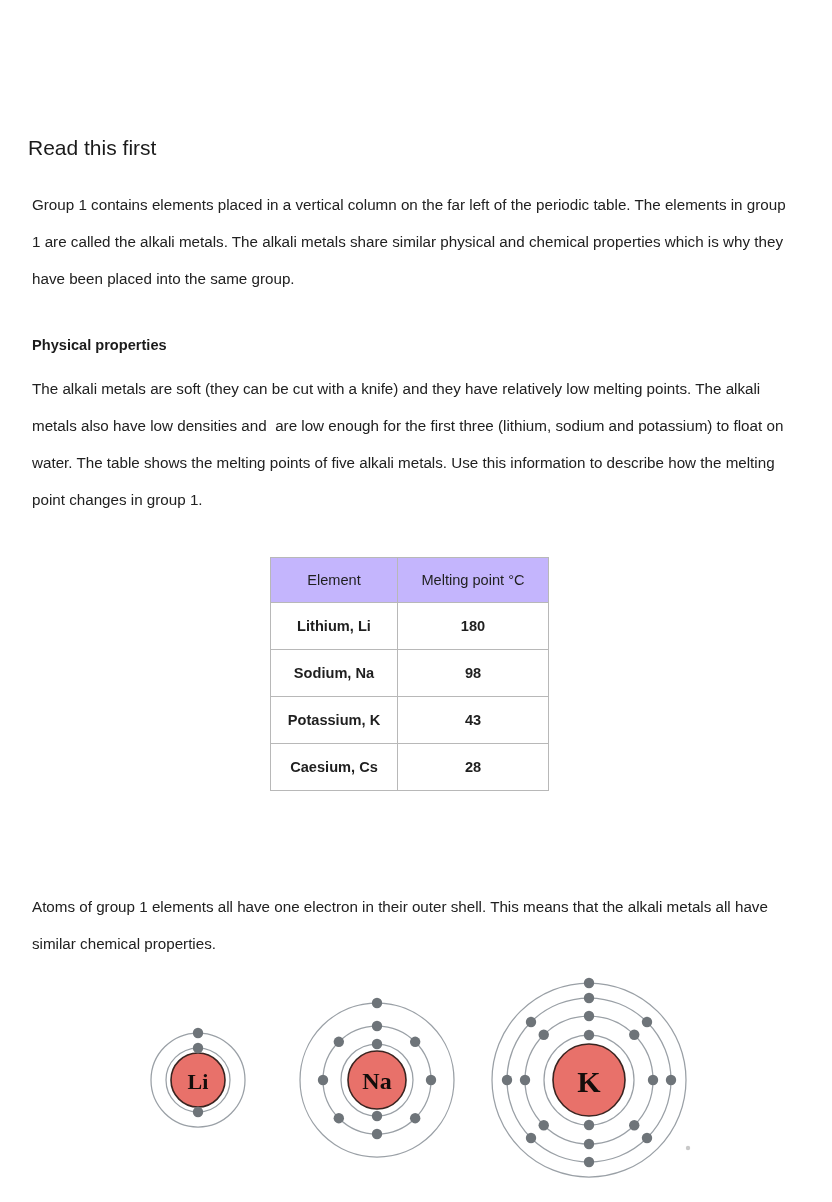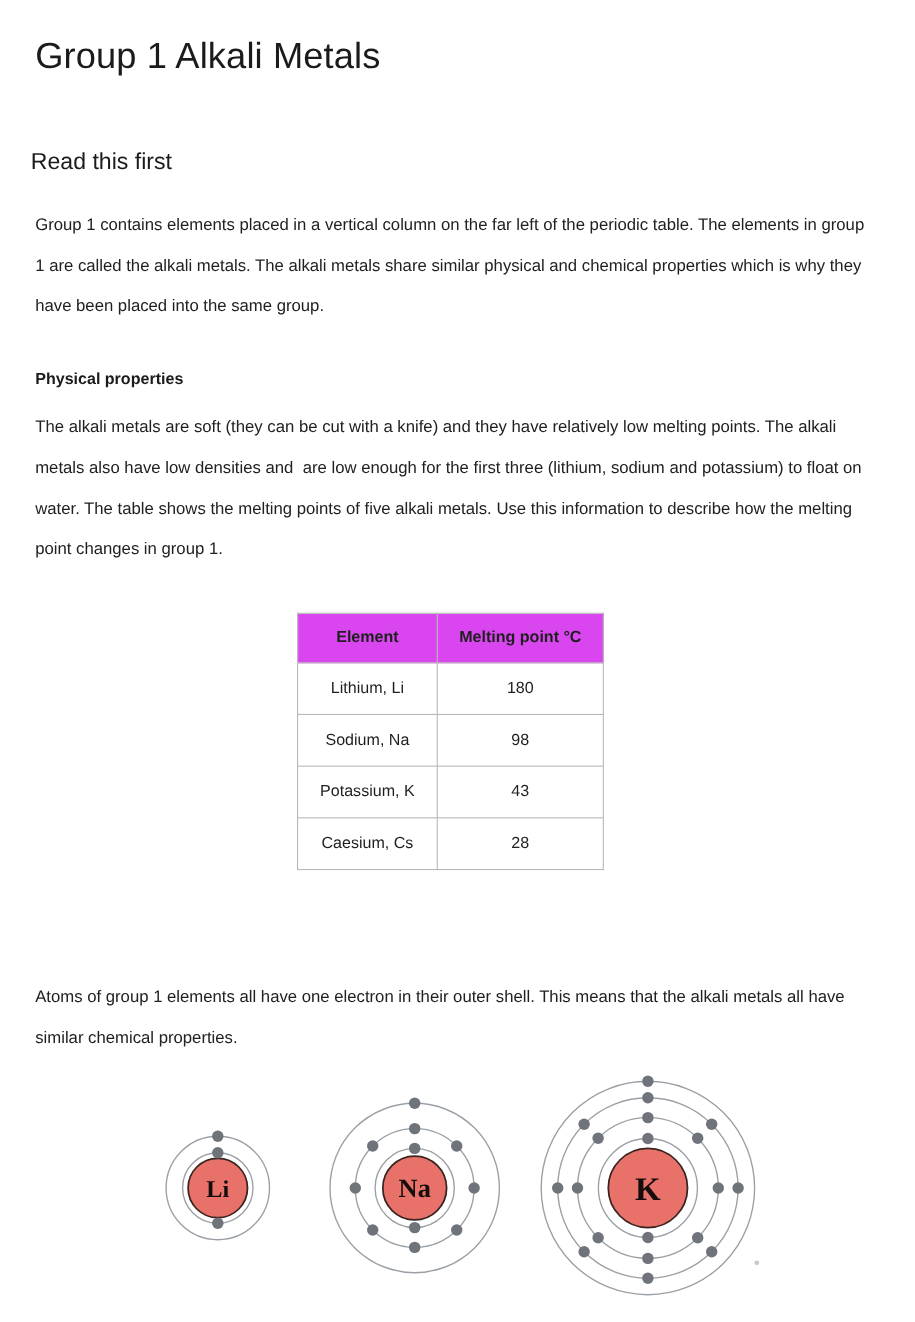--- a/index.html
+++ b/index.html
@@ -83,25 +83,25 @@
     font-size: 14.6px;
     color: #1f1f1f;
   }
   .mp-table th, .mp-table td {
     border: 1px solid #b8b8b8;
     text-align: center;
     vertical-align: middle;
     padding: 0;
   }
   .mp-table th {
-    background: #d946ef;
-    font-weight: bold;
+    background: #c4b5fd;
+    font-weight: normal;
     height: 44px;
   }
-  .mp-table td { height: 46px; }
+  .mp-table td { height: 46px; font-weight: bold; }
   .mp-table .col-el { width: 126px; }
   .mp-table .col-mp { width: 150px; }
 
   
   .atoms {
     position: absolute;
     left: 0;
     top: 955px;
     width: 832px;
     height: 247px;
@@ -130,21 +130,20 @@
     text-anchor: middle;
     dominant-baseline: central;
   }
   .speck { fill: #c9c9c9; }
 </style>
 </head>
 <body>
 
 <div class="page">
 
-  <h1 class="doc-title">Group 1 Alkali Metals</h1>
 
   <h2 class="section-heading">Read this first</h2>
 
   <p class="para para-intro">Group 1 contains elements placed in a vertical column on the far left of the periodic table. The elements in group 1 are called the alkali metals. The alkali metals share similar physical and chemical properties which is why they have been placed into the same group.</p>
 
   <p class="sub-heading">Physical properties</p>
 
   <p class="para para-phys">The alkali metals are soft (they can be cut with a knife) and they have relatively low melting points. The alkali metals also have low densities and  are low enough for the first three (lithium, sodium and potassium) to float on water. The table shows the melting points of five alkali metals. Use this information to describe how the melting point changes in group 1.</p>
 
   <table class="mp-table">

